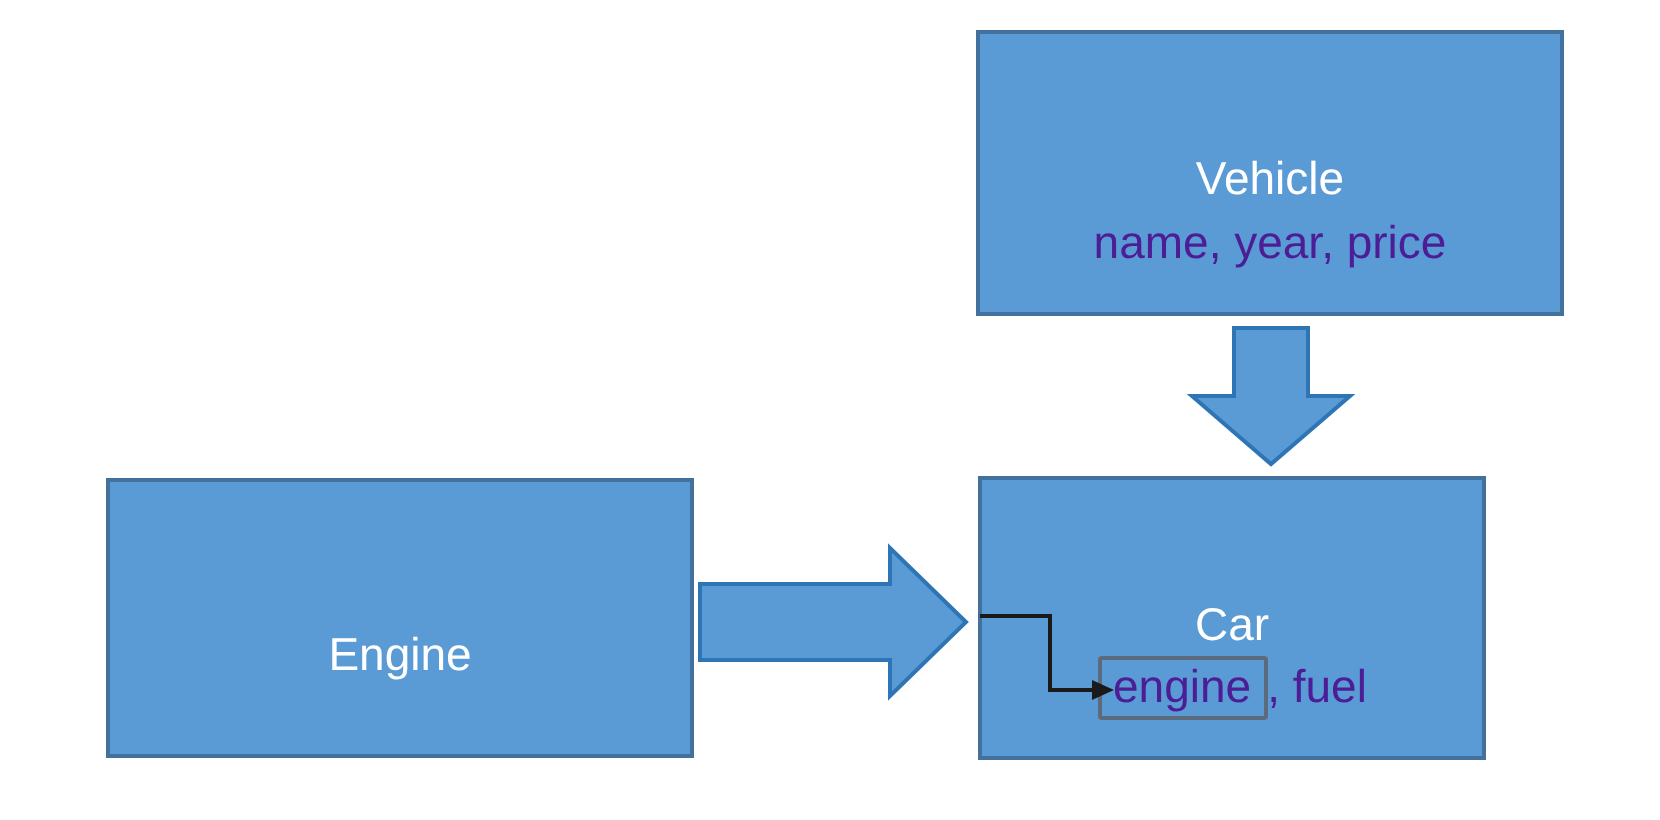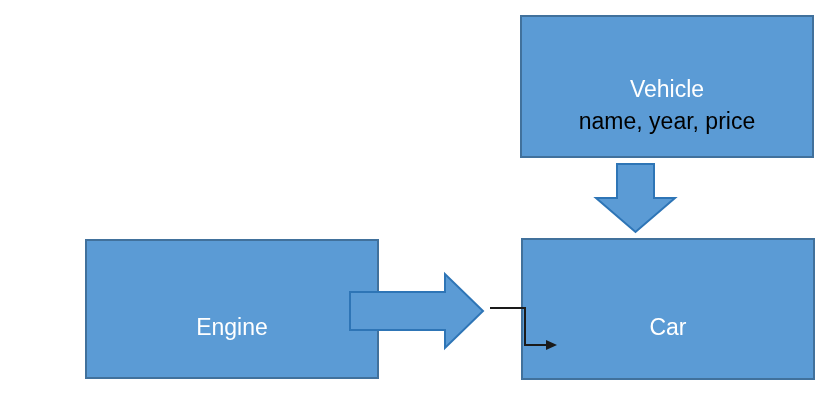--- a/index.html
+++ b/index.html
@@ -21,33 +21,32 @@
     background: #5B9BD5;
     border: 2px solid #41719C;
     display: flex;
     flex-direction: column;
     align-items: center;
     justify-content: center;
     padding-top: 38px;
     font-size: 23px;
     line-height: 1.35;
     text-align: center;
-    margin-left: 32px;
   }
   .node .title {
     color: #ffffff;
     white-space: nowrap;
   }
   .node .attrs {
-    color: #000000;
+    color: #4c1d95;
     white-space: nowrap;
   }
   #vehicle-box { left: 488px; top: 15px;  width: 294px; height: 143px; }
   #engine-box  { left: 53px;  top: 239px; width: 294px; height: 140px; }
-  #car-box     { left: 489px; top: 238px; width: 294px; height: 142px; }
+  #car-box     { left: 489px; top: 238px; width: 254px; height: 142px; }
 
   .engine-ref {
     border: 2px solid #5b6b7d;
     border-radius: 2px;
     padding: 0px 6px 2px 6px;
   }
 
   svg.overlay {
     position: absolute;
     left: 0;
@@ -81,20 +80,21 @@
     <span class="title">Vehicle</span>
     <span class="attrs">name, year, price</span>
   </div>
 
   <div class="node" id="engine-box">
     <span class="title">Engine</span>
   </div>
 
   <div class="node" id="car-box">
     <span class="title">Car</span>
+    <span class="attrs"><span class="engine-ref">engine</span><span>, fuel</span></span>
   </div>
 
   <svg class="overlay" viewBox="0 0 830 410">
 
     <polygon class="block-arrow" points="617,164 654,164 654,198 675,198 635.5,232 596,198 617,198"></polygon>
 
     <polygon class="block-arrow" points="350,292 445,292 445,274 483,311 445,348 445,330 350,330"></polygon>
 
     <path class="connector-line" d="M 490 308 L 525 308 L 525 345 L 546 345"></path>
     <polygon class="connector-head" points="546,340 557,345 546,350"></polygon>

